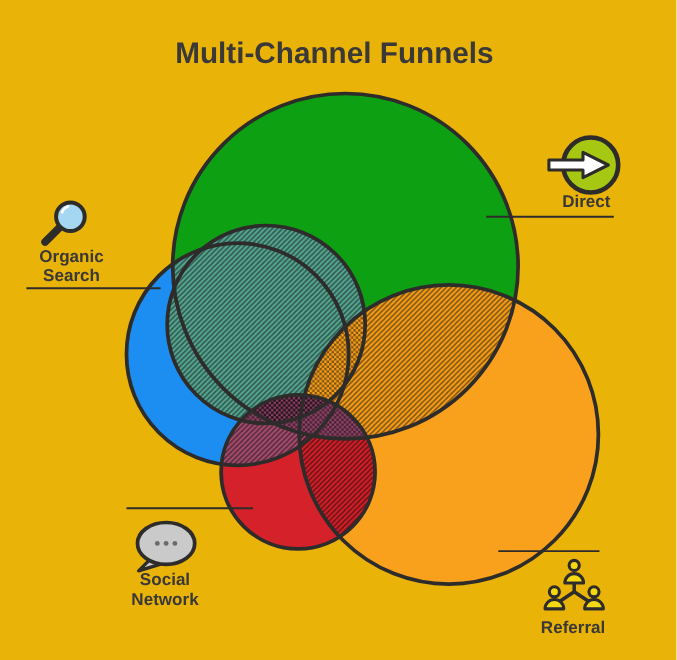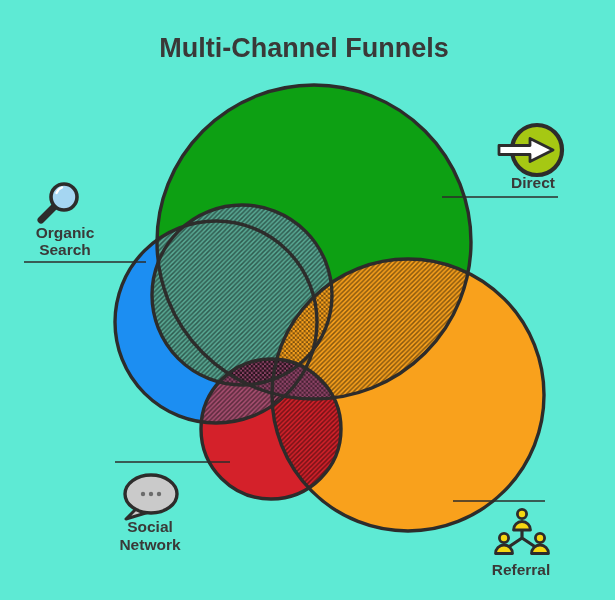--- a/index.html
+++ b/index.html
@@ -8,21 +8,21 @@
     background: #ffffff;
     width: 615px;
     height: 600px;
     overflow: hidden;
     font-family: "Liberation Sans", sans-serif;
   }
   #stage {
     position: relative;
     width: 615px;
     height: 600px;
-    background: #5eead4;
+    background: #eab308;
   }
   svg { display: block; }
   text {
     font-family: "Liberation Sans", "DejaVu Sans", sans-serif;
     font-weight: bold;
   }
   .title-text { font-size: 27px; letter-spacing: 0px; }
   .label-text { font-size: 15.5px; }
 </style>
 </head>

